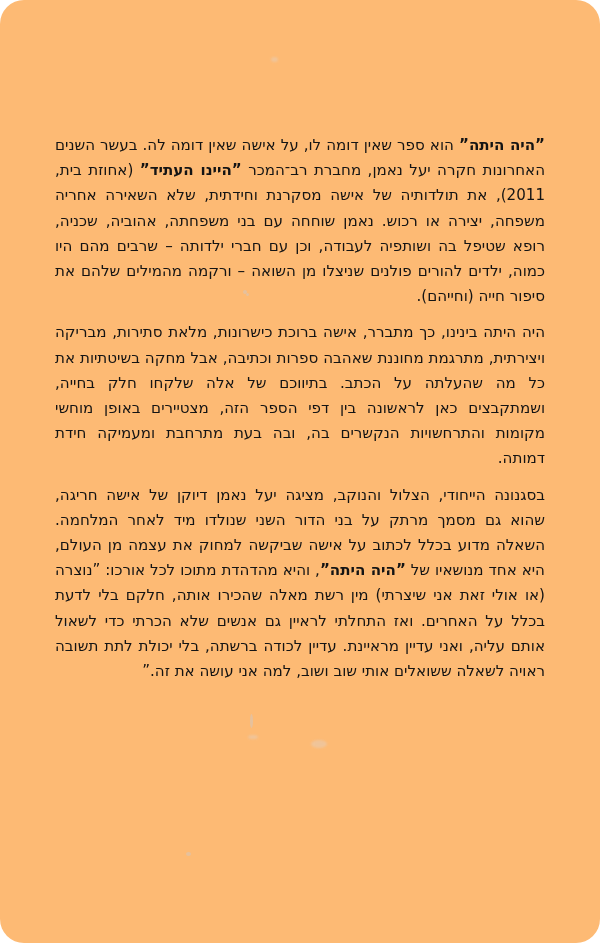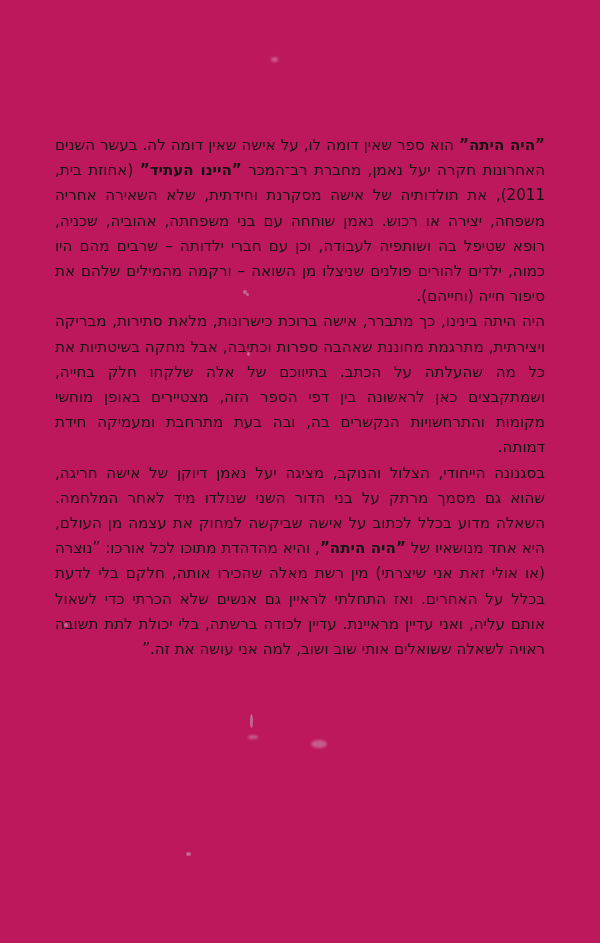--- a/index.html
+++ b/index.html
@@ -56,36 +56,36 @@
 
   #text-block p {
     margin: 0 0 0 0;
     text-align: justify;
     text-align-last: right;
     hyphens: none;
   }
 
   #text-block p.para-2,
   #text-block p.para-3 {
-    margin-top: 0px;
+    margin-top: 11px;
   }
 
   .bold {
     font-weight: bold;
   }
 
   
   #text-block {
     text-rendering: optimizeLegibility;
   }
 </style>
 </head>
 <body>
 
-<div id="page" style="background: #be185d;">
+<div id="page" style="background: #fdba74; border-radius: 24px;">
 
   <span class="smudge" style="left:271px; top:57px;  width:7px;  height:5px;"></span>
   <span class="speckle" style="left:243px; top:290px; width:4px;  height:4px;"></span>
   <span class="speckle" style="left:246px; top:293px; width:3px;  height:3px;"></span>
   <span class="speckle" style="left:247px; top:352px; width:3px;  height:4px;"></span>
   <span class="smudge" style="left:248px; top:735px; width:10px; height:4px;"></span>
   <span class="speckle" style="left:250px; top:714px; width:3px;  height:14px;"></span>
   <span class="smudge" style="left:311px; top:740px; width:16px; height:8px;"></span>
   <span class="speckle" style="left:186px; top:852px; width:5px;  height:4px;"></span>
   <span class="speckle" style="left:64px;  top:623px; width:4px;  height:4px;"></span>

